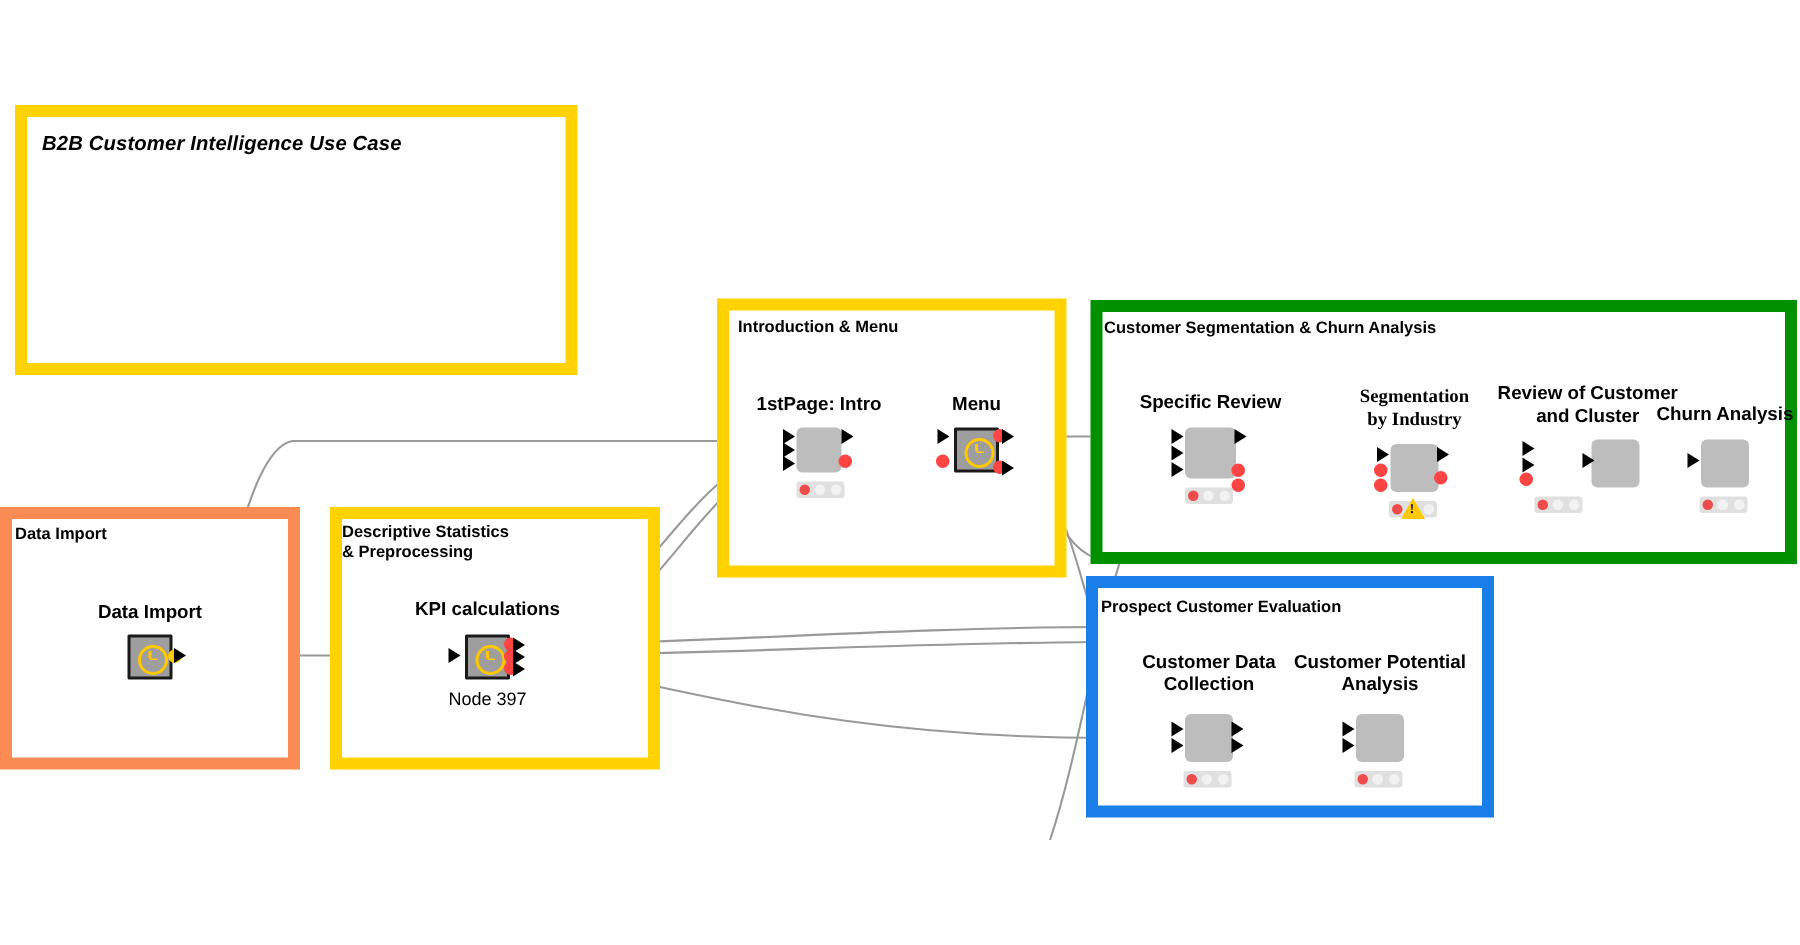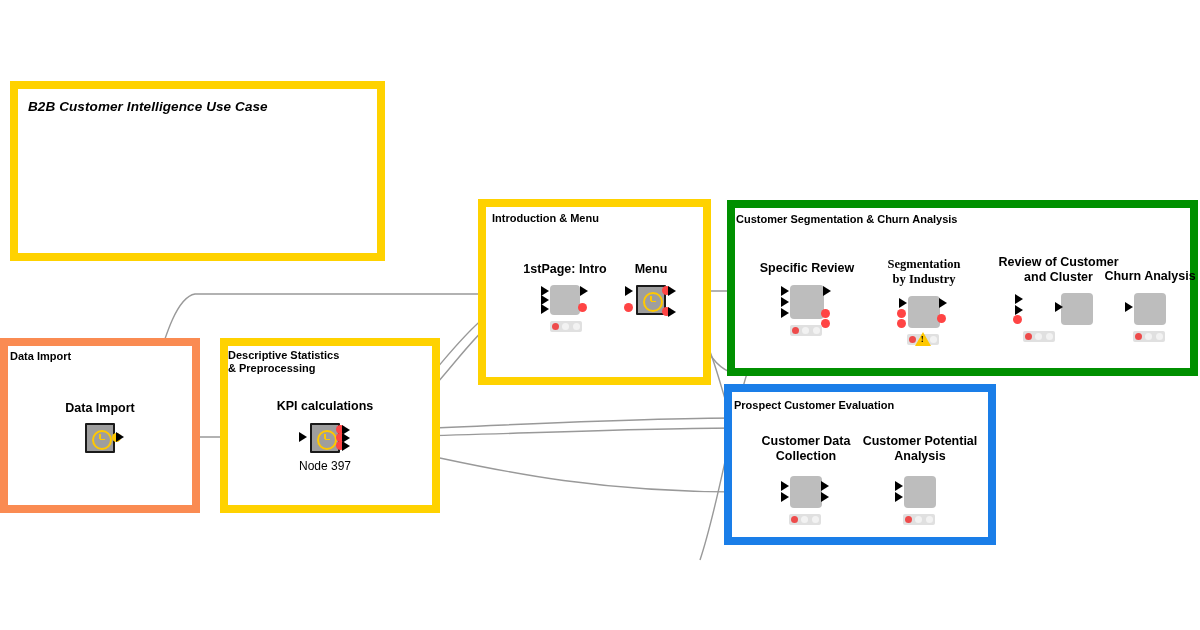--- a/index.html
+++ b/index.html
@@ -96,21 +96,21 @@
     </g>
 
     <g fill="none" stroke="#FF5A5A" stroke-width="1.6">
       <path d="M568,308 L634,308"></path>
       <path d="M824,314 L928,314"></path>
       <path d="M824,324 L928,324"></path>
       <path d="M966,318 L1020,318"></path>
     </g>
   </svg>
 
-  <div class="note" style="left:10px;top:81px;width:375px;height:180px;">
+  <div class="note" style="left:10px;top:70px;width:375px;height:180px;">
     <div class="note-title">B2B Customer Intelligence Use Case</div>
   </div>
 
   <div class="frame" style="left:0px;top:338px;width:200px;height:175px;border:8px solid #FA8B52;"></div>
   <div class="frame-title" style="left:10px;top:350px;">Data Import</div>
 
   <div class="frame" style="left:220px;top:338px;width:220px;height:175px;border:8px solid #FFD200;"></div>
   <div class="frame-title" style="left:228px;top:349px;">Descriptive Statistics
 &amp; Preprocessing</div>
 
@@ -140,21 +140,21 @@
     <div class="port port-tri" style="left:-11px;top:9px;"></div>
     <div class="port port-dot" style="left:26px;top:2px;"></div>
     <div class="port port-tri" style="left:32px;top:2px;"></div>
     <div class="port port-dot" style="left:26px;top:10px;"></div>
     <div class="port port-tri" style="left:32px;top:10px;"></div>
     <div class="port port-dot" style="left:26px;top:18px;"></div>
     <div class="port port-tri" style="left:32px;top:18px;"></div>
     <div class="node-sublabel" style="top:36px;">Node 397</div>
   </div>
 
-  <div class="node" style="left:550px;top:285px;width:30px;height:30px;">
+  <div class="node" style="left:531px;top:285px;width:30px;height:30px;">
     <div class="node-label" style="top:-23px;">1stPage: Intro</div>
     <div class="node-box box-plain"></div>
     <div class="port port-tri" style="left:-9px;top:1px;"></div>
     <div class="port port-tri" style="left:-9px;top:10px;"></div>
     <div class="port port-tri" style="left:-9px;top:19px;"></div>
     <div class="port port-tri" style="left:30px;top:1px;"></div>
     <div class="port port-dot" style="left:28px;top:18px;"></div>
     <div class="status" style="left:0px;top:36px;">
       <span class="lamp on"></span>
       <span class="lamp"></span>
@@ -184,21 +184,21 @@
     <div class="port port-tri" style="left:33px;top:1px;"></div>
     <div class="port port-dot" style="left:31px;top:24px;"></div>
     <div class="port port-dot" style="left:31px;top:34px;"></div>
     <div class="status" style="left:0px;top:40px;">
       <span class="lamp on"></span>
       <span class="lamp"></span>
       <span class="lamp"></span>
     </div>
   </div>
 
-  <div class="node" style="left:908px;top:296px;width:32px;height:32px;font-family:Liberation Serif, serif;">
+  <div class="node" style="left:927px;top:296px;width:32px;height:32px;font-family:Liberation Serif, serif;">
     <div class="node-label" style="top:-39px;">Segmentation
 by Industry</div>
     <div class="node-box box-plain" style="width:32px;height:32px;"></div>
     <div class="port port-tri" style="left:-9px;top:2px;"></div>
     <div class="port port-dot" style="left:-11px;top:13px;"></div>
     <div class="port port-dot" style="left:-11px;top:23px;"></div>
     <div class="port port-tri" style="left:31px;top:2px;"></div>
     <div class="port port-dot" style="left:29px;top:18px;"></div>
     <div class="status" style="left:-1px;top:38px;">
       <span class="lamp on"></span>

